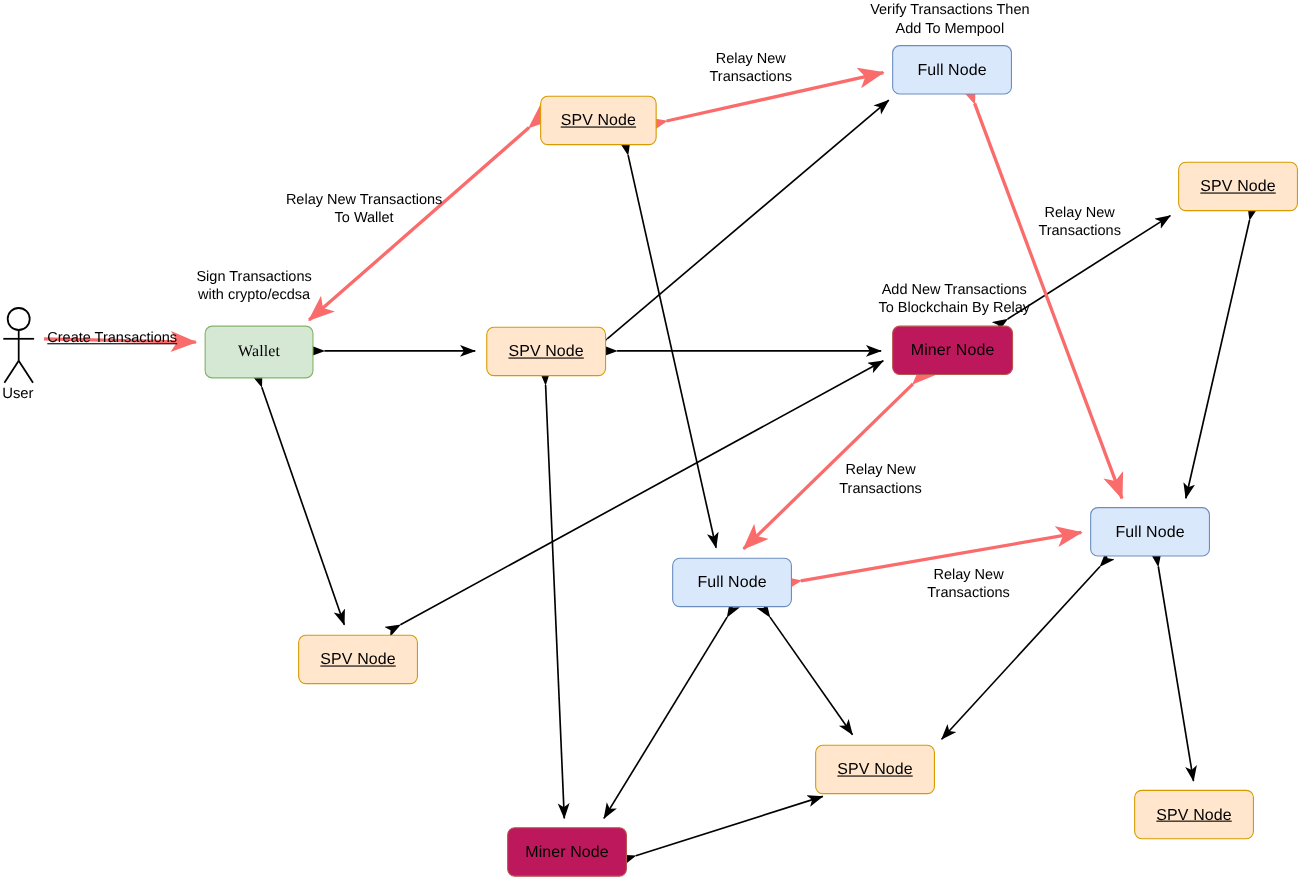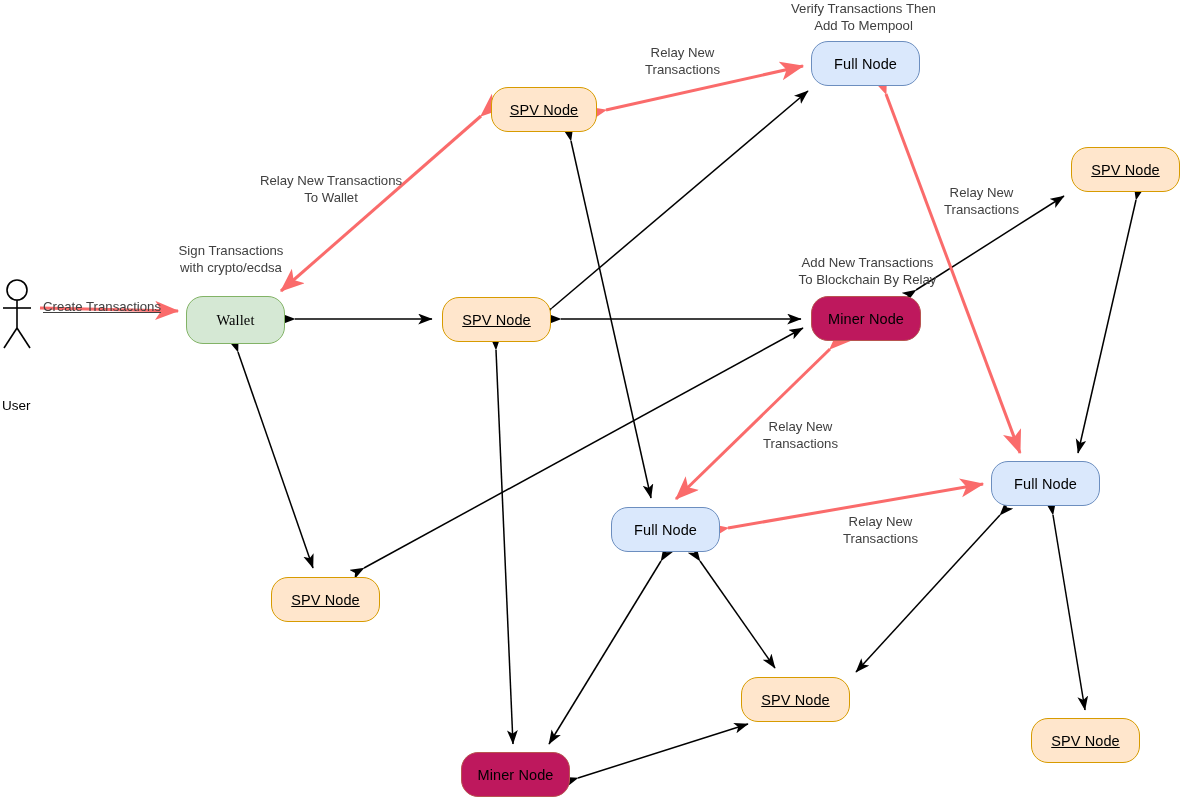--- a/index.html
+++ b/index.html
@@ -20,39 +20,39 @@
   #edges {
     position: absolute;
     left: 0;
     top: 0;
     width: 1181px;
     height: 798px;
   }
   .node {
     position: absolute;
     box-sizing: border-box;
-    border-radius: 17px;
+    border-radius: 7px;
     border-width: 1.4px;
     border-style: solid;
     display: flex;
     align-items: center;
     justify-content: center;
     font-size: 14.5px;
     color: #000000;
     letter-spacing: 0.1px;
     white-space: nowrap;
   }
   .node.wallet   { background: #d5e8d4; border-color: #82b366; }
   .node.spv      { background: #ffe6cc; border-color: #d79b00; text-decoration: underline; }
   .node.full     { background: #dae8fc; border-color: #6c8ebf; }
   .node.miner    { background: #be185d; border-color: #b85450; }
 
   .edge-label {
     position: absolute;
-    color: #404040;
+    color: #000000;
     font-size: 13.2px;
     line-height: 16.5px;
     text-align: center;
     white-space: nowrap;
     pointer-events: none;
   }
   .edge-label b { font-weight: normal; }
 
   .actor-label {
     position: absolute;
@@ -124,21 +124,21 @@
 
     <g stroke="#000000" stroke-width="1.6" fill="none">
       <circle cx="17" cy="290" r="10"></circle>
       <line x1="17" y1="300" x2="17" y2="328"></line>
       <line x1="3" y1="308" x2="31" y2="308"></line>
       <line x1="17" y1="328" x2="4" y2="348"></line>
       <line x1="17" y1="328" x2="30" y2="348"></line>
     </g>
   </svg>
 
-  <div class="actor-label" style="left:2px; top:350px;margin-top:48px;">User</div>
+  <div class="actor-label" style="left:2px; top:350px;">User</div>
 
   <div class="node wallet" style="left:186px; top:296px; width:99px; height:48px;font-family:Liberation Serif, serif;">
     <span>Wallet</span>
   </div>
 
   <div class="node spv" style="left:491px; top:87px; width:106px; height:45px;">
     <span>SPV Node</span>
   </div>
 
   <div class="node full" style="left:811px; top:41px; width:109px; height:45px;">

